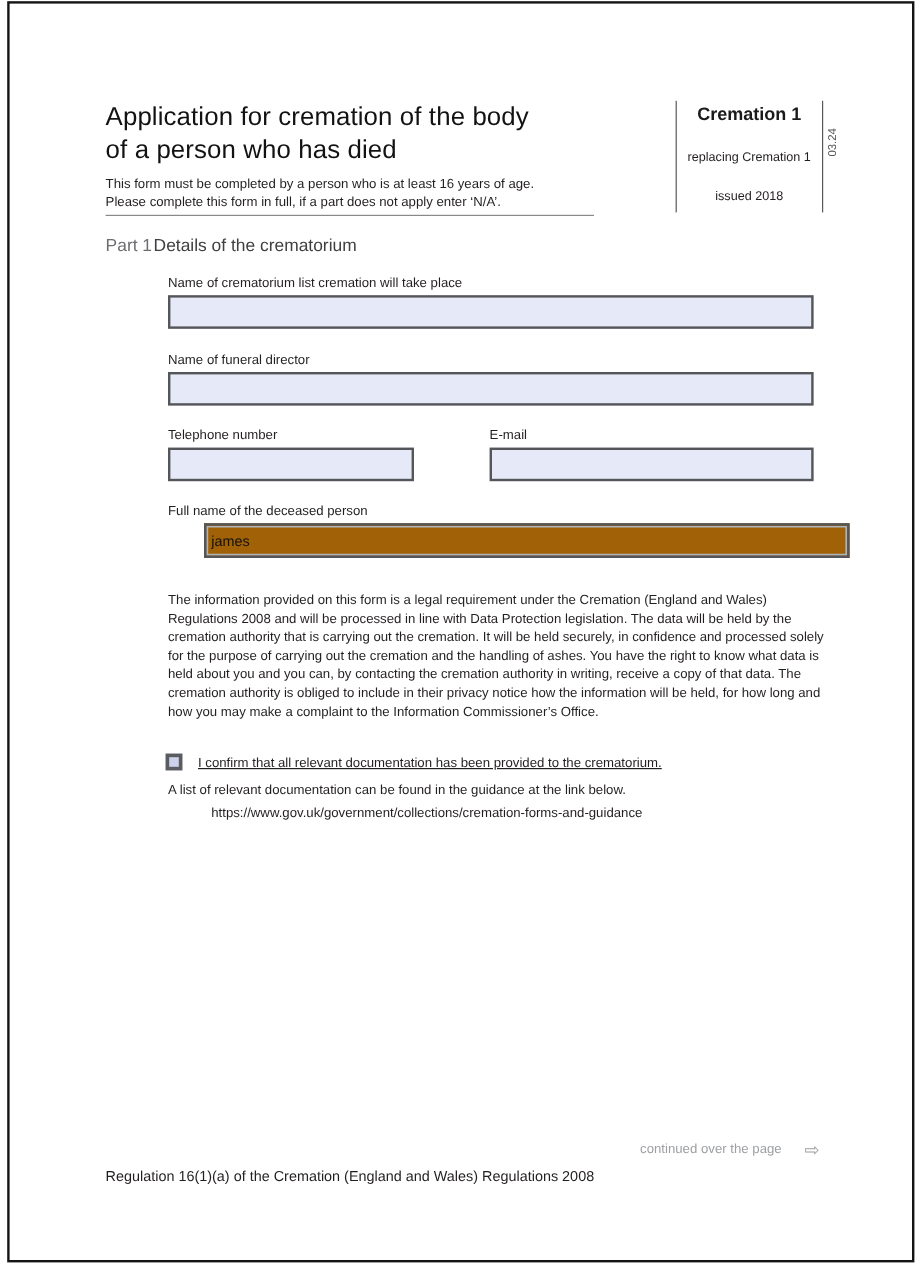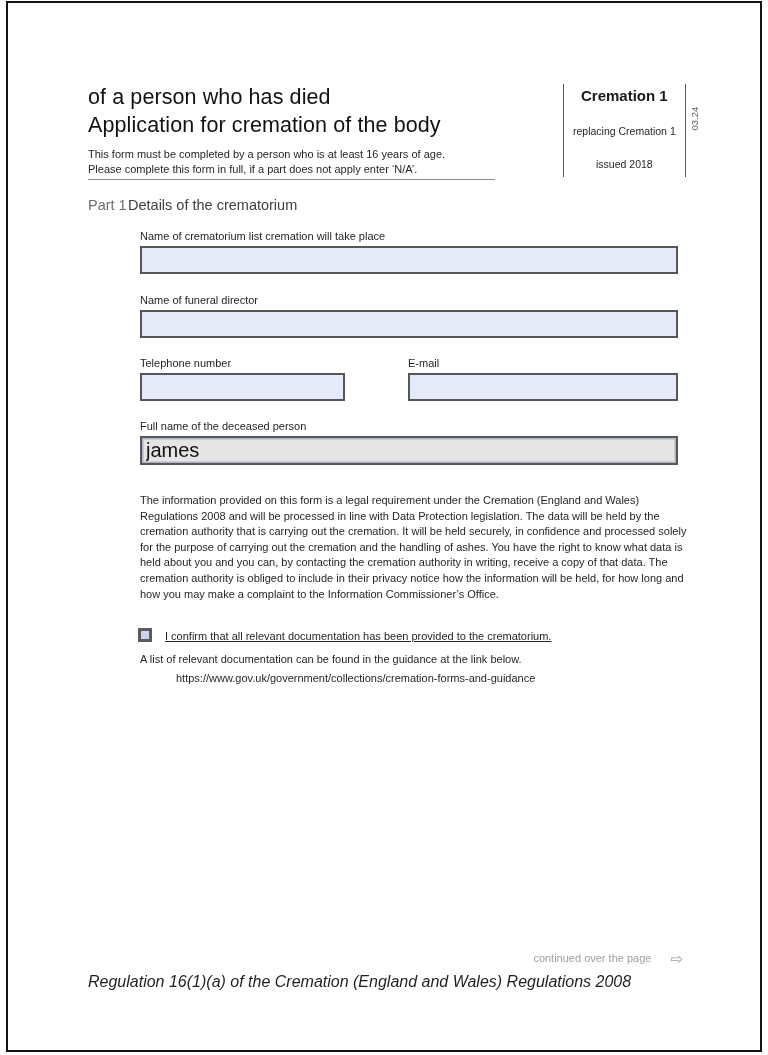--- a/index.html
+++ b/index.html
@@ -71,25 +71,26 @@
     background: #e5e9f8;
     border: 2.5px solid #55565a;
     height: 28px;
     font-family: "Liberation Sans", sans-serif;
     font-size: 13px; color: #111;
     padding: 0 5px;
     border-radius: 0;
     outline: none;
   }
   .field-input.focused {
-    background: #e5e5e5;
+    background: #a16207;
     height: 29px;
     box-shadow: inset 0 0 0 1.5px #aeb4bd;
-    font-size: 20px;
+    font-size: 12px;
     padding: 0 4px;
+    margin-left: 30px;
   }
 
   
   .privacy {
     position: absolute; left: 140px; top: 493px; width: 547px;
     font-size: 11px; line-height: 15.6px; color: #231f20;
     text-align: left;
   }
 
   
@@ -121,31 +122,31 @@
   .continued {
     position: absolute; right: 85px; top: 952px;
     font-size: 11px; color: #9d9fa2;
     display: flex; align-items: center; gap: 19px;
   }
   .continued .arrow {
     font-size: 15px; color: #9d9fa2; line-height: 11px;
   }
   .regulation {
     position: absolute; left: 88px; top: 973px;
-    font-size: 16px; color: #231f20; font-style: italic;
+    font-size: 12px; color: #231f20;
   }
 </style>
 </head>
 <body>
 
 <div class="page-frame"></div>
 
 <div class="doc-title">
+  <div>Application for cremation of the body</div>
   <div>of a person who has died</div>
-  <div>Application for cremation of the body</div>
 </div>
 
 <div class="version-box">
   <div class="version-inner">
     <div class="version-name">Cremation 1</div>
     <div class="version-sub">replacing Cremation 1</div>
     <div class="version-sub">issued 2018</div>
   </div>
   <div class="version-edition">
     <span>03.24</span>

